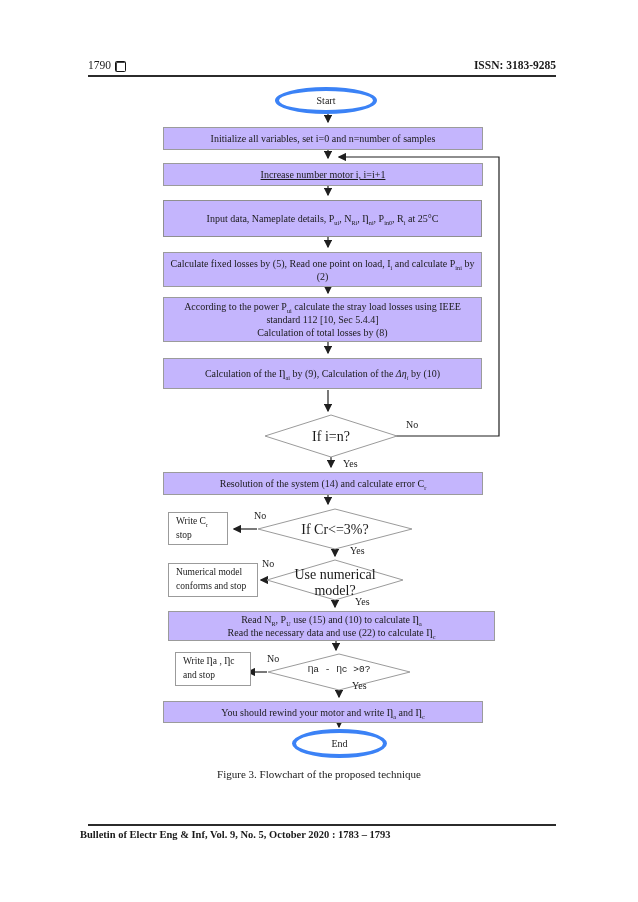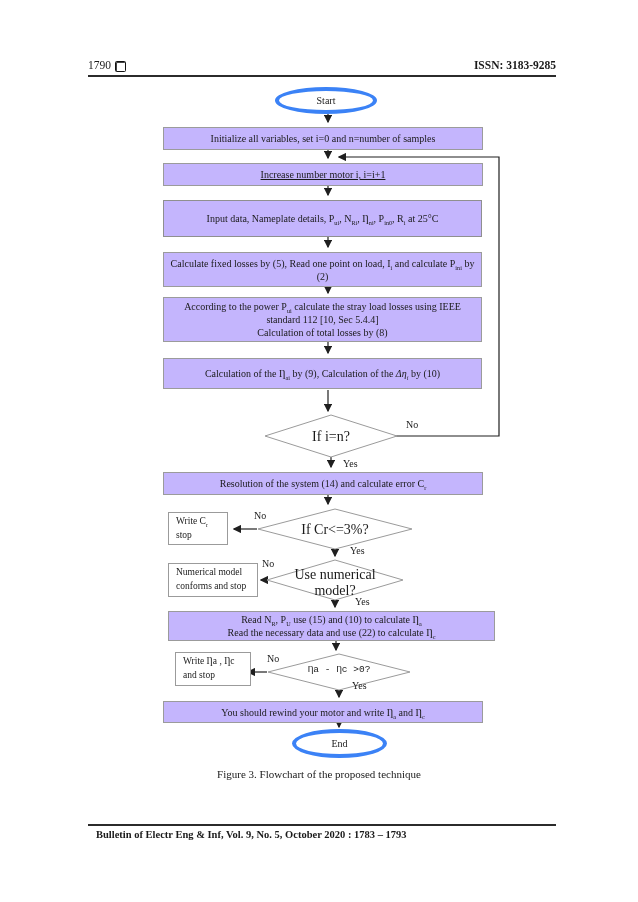--- a/index.html
+++ b/index.html
@@ -137,13 +137,13 @@
 <div class="edge-label" style="left:343px;top:458px;">Yes</div>
 <div class="edge-label" style="left:254px;top:510px;">No</div>
 <div class="edge-label" style="left:350px;top:545px;">Yes</div>
 <div class="edge-label" style="left:262px;top:558px;">No</div>
 <div class="edge-label" style="left:355px;top:596px;">Yes</div>
 <div class="edge-label" style="left:267px;top:653px;">No</div>
 <div class="edge-label" style="left:352px;top:680px;">Yes</div>
 
 <div class="caption" style="top:768px;">Figure 3. Flowchart of the proposed technique</div>
 <div class="abs rule" style="left:88px;top:824px;width:468px;height:1.5px;"></div>
-<div class="footer-text" style="left:96px;top:829px;">Bulletin of Electr Eng &amp; Inf, Vol. 9, No. 5, October 2020 :  1783 – 1793</div>
+<div class="footer-text" style="left:80px;top:829px;">Bulletin of Electr Eng &amp; Inf, Vol. 9, No. 5, October 2020 :  1783 – 1793</div>
 
 </body></html>

